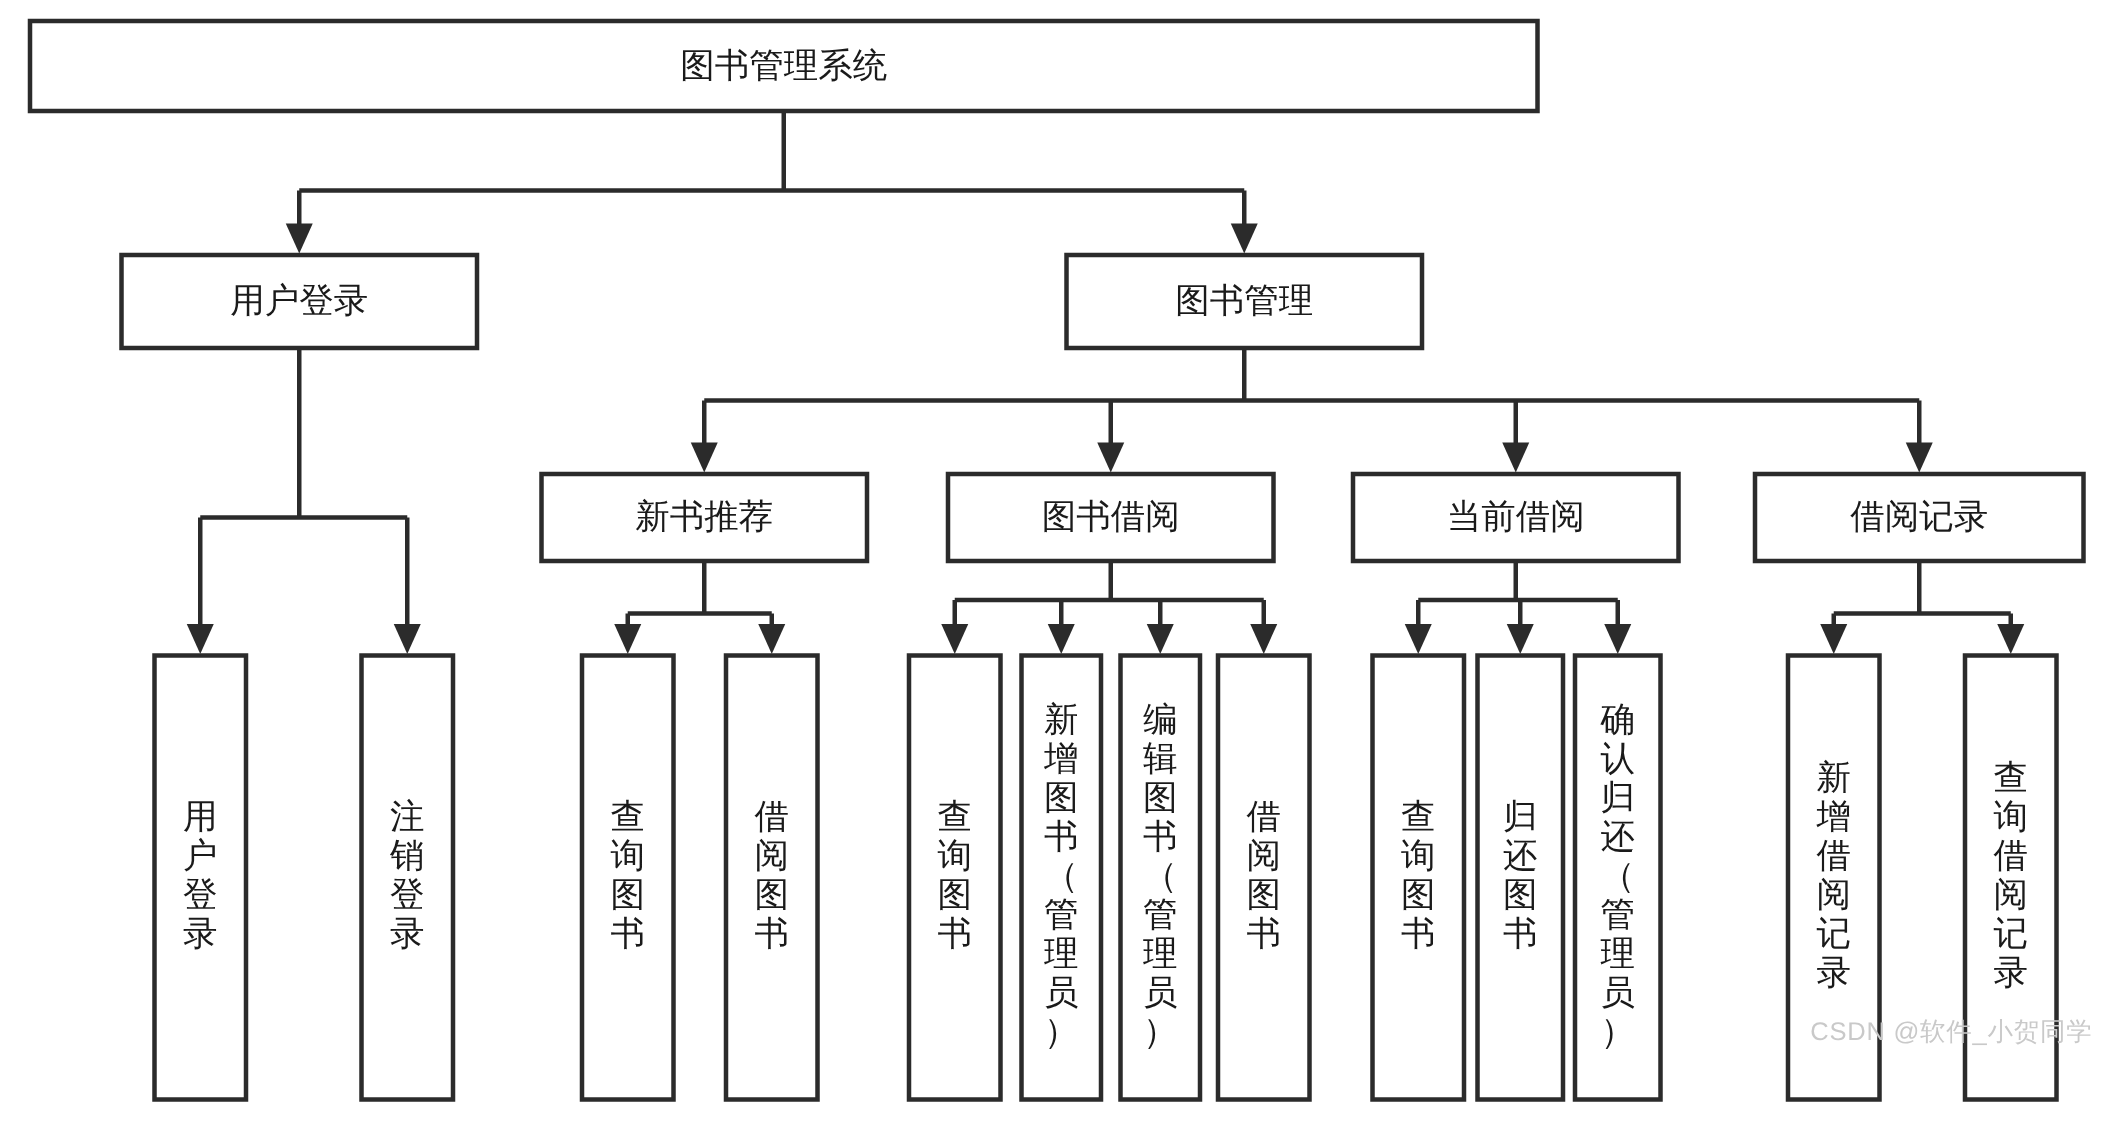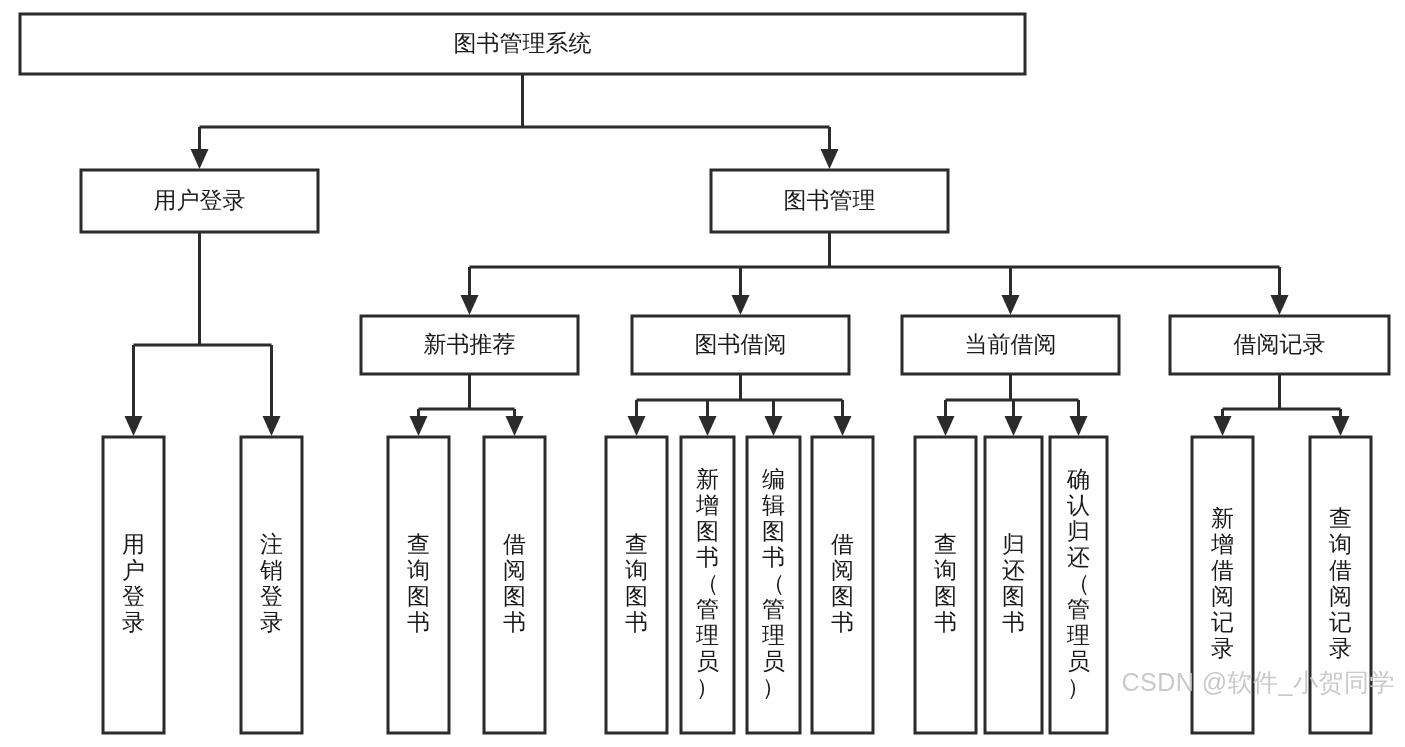--- a/index.html
+++ b/index.html
@@ -58,21 +58,21 @@
     fill: #1a1a1a;
     text-anchor: middle;
     dominant-baseline: middle;
     white-space: pre;
   }
   .watermark-text {
     position: absolute;
     right: 10px;
     bottom: 4px;
     font-family: "Liberation Sans", "DejaVu Sans", sans-serif;
-    font-size: 25px;
+    font-size: 17px;
     color: #c9c9c9;
     letter-spacing: 0.5px;
     user-select: none;
     pointer-events: none;
   }
 </style>
 </head>
 <body>
 
 <div id="diagram-root">

